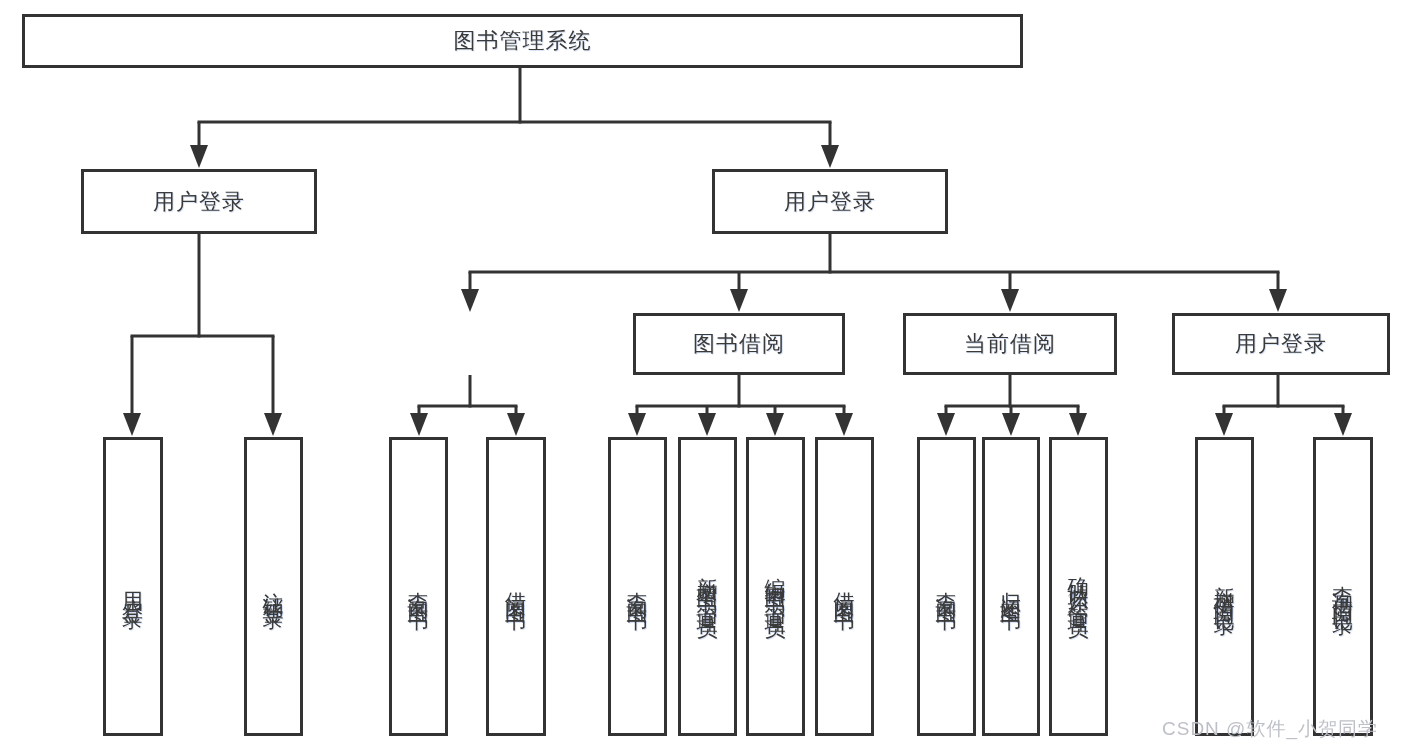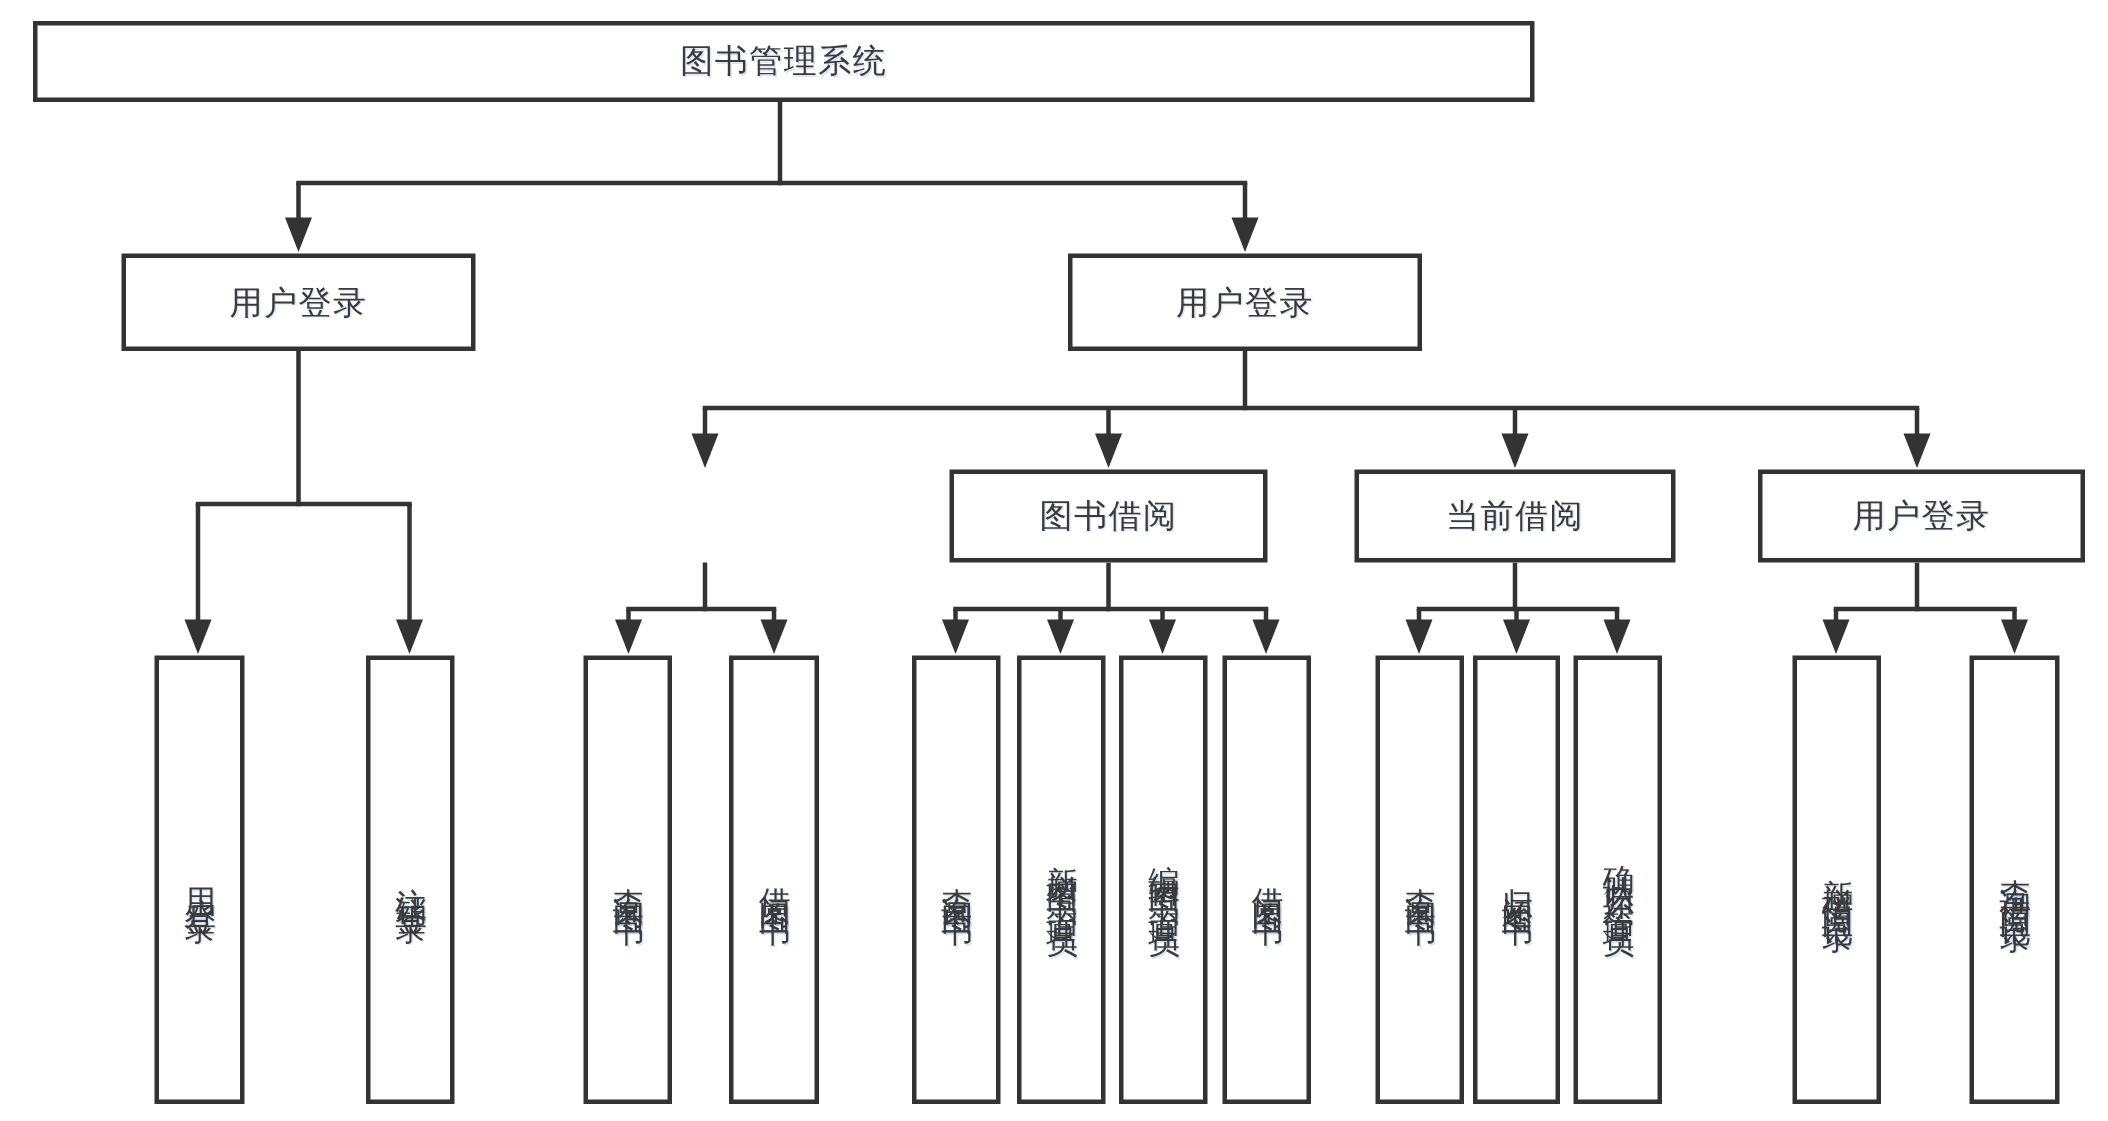--- a/index.html
+++ b/index.html
@@ -155,13 +155,14 @@
     <span>确认归还（管理员）</span>
     </div>
 
   <div class="leaf" style="left:1195px;top:437px;width:59px;height:299px">
     <span>新增借阅记录</span>
     </div>
   <div class="leaf" style="left:1313px;top:437px;width:60px;height:299px">
     <span>查询借阅记录</span>
     </div>
 
+  <div id="watermark">CSDN @软件_小贺同学</div>
 </div>
 
 </body></html>

